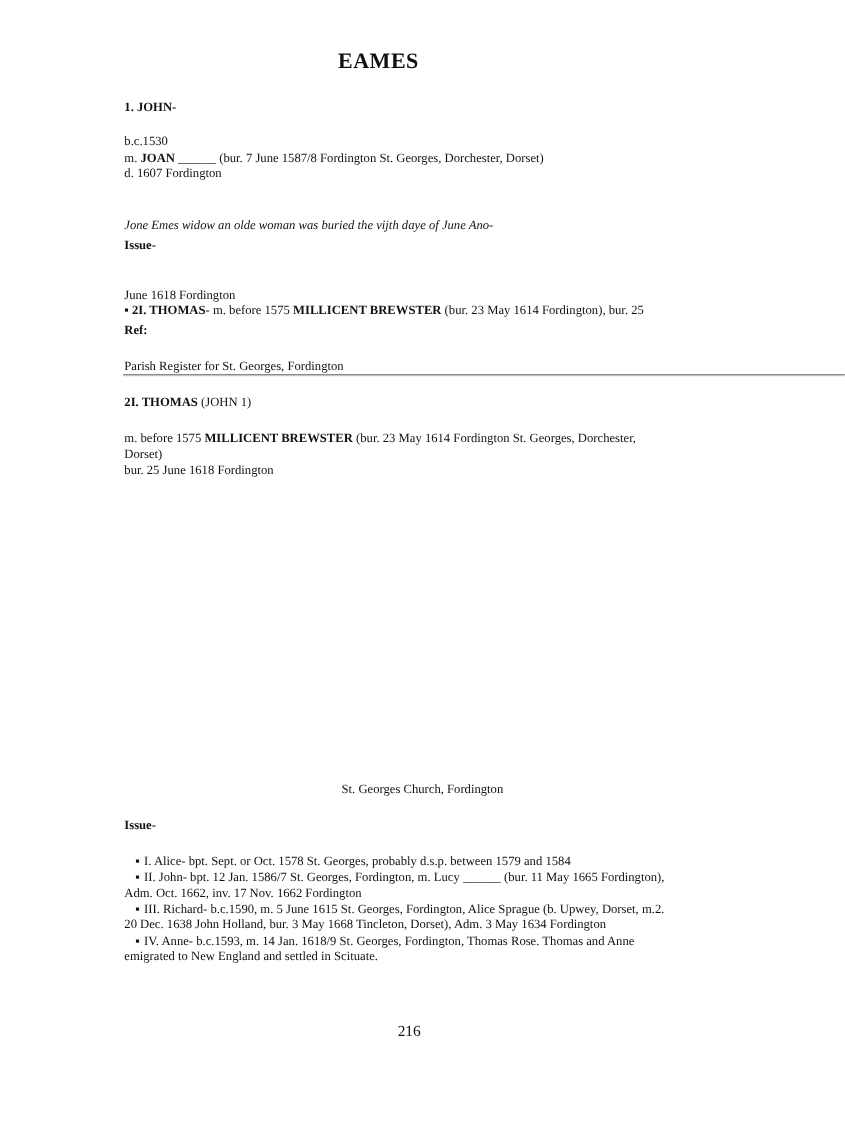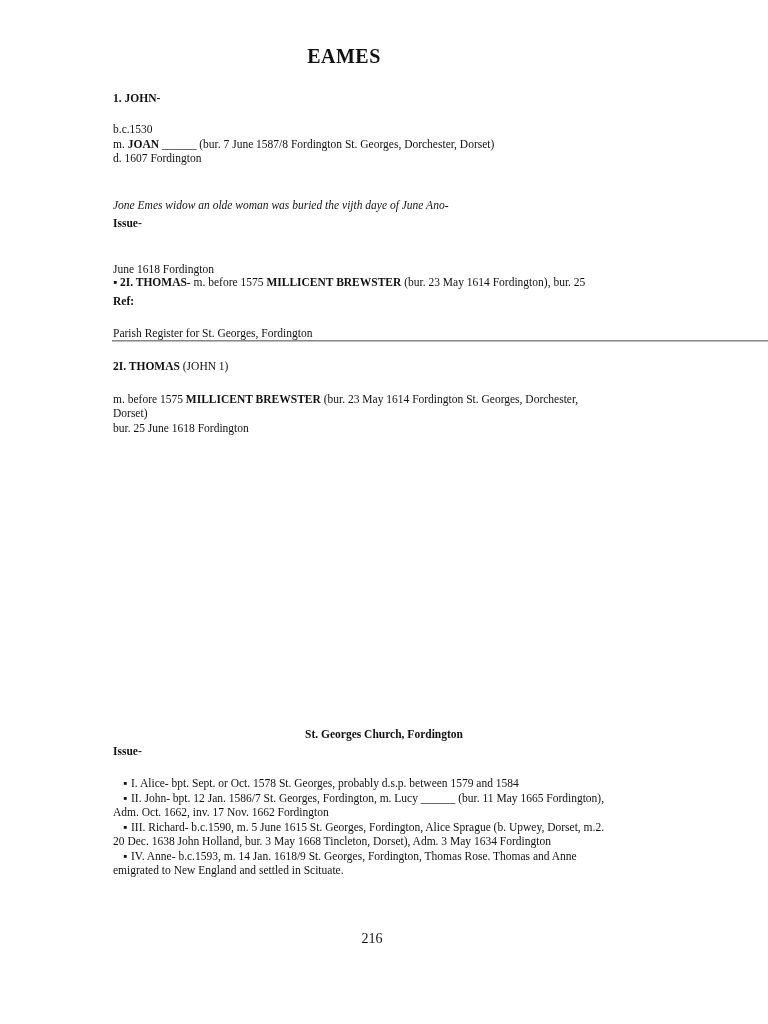--- a/index.html
+++ b/index.html
@@ -41,23 +41,22 @@
       left: 112px;
       top: 340px;
       width: 656px;
       height: 0;
       border-top: 1px solid #8a8a8a;
       border-bottom: 1px solid #bdbdbd;
     }
     .caption {
       left: 0; width: 768px; top: 712px;
       text-align: center;
-      font-weight: bold;
+      font-weight: normal;
       font-size: 11.5px;
-      margin-top: 16px;
     }
     .bullet { display: inline-block; width: 14px; text-align: right; margin-right: 4px; }
     .pageno {
       left: 0; width: 744px; top: 931px;
       text-align: center;
       font-size: 14px;
     }
   </style>
 </head>
 <body>

